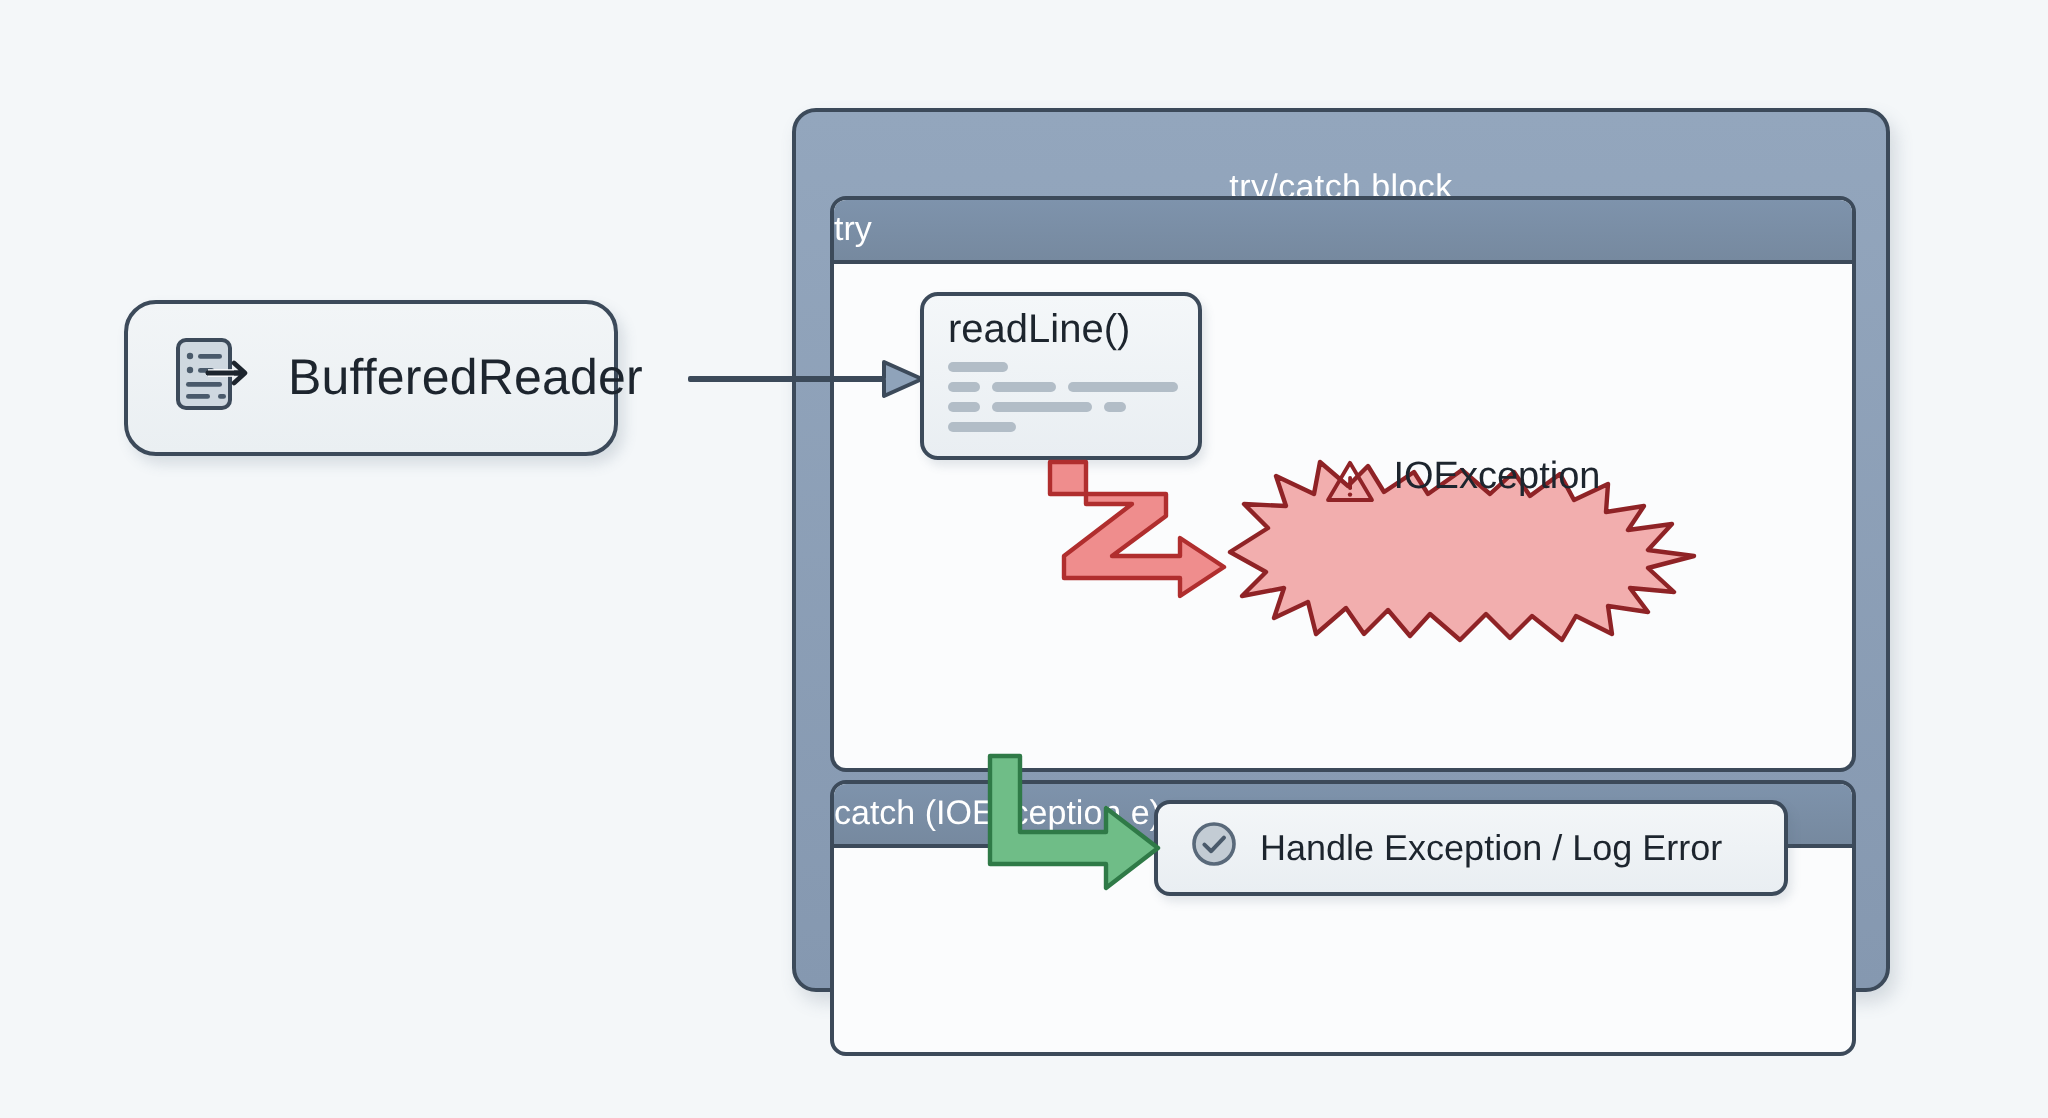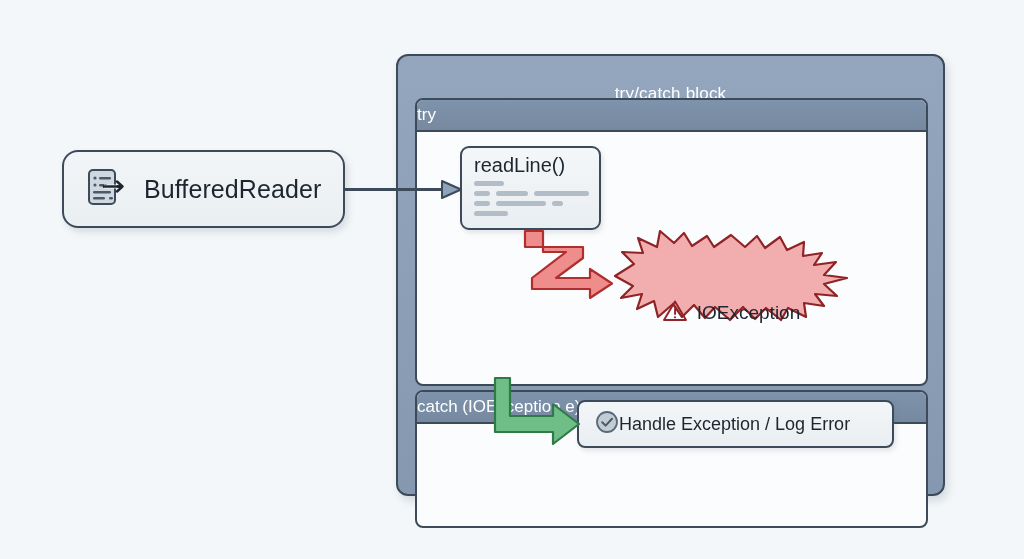--- a/index.html
+++ b/index.html
@@ -19,21 +19,21 @@
     left: 0; top: 0;
     width: 1024px;
     height: 559px;
   }
 
   
   .br-node {
     position: absolute;
     left: 62px;
     top: 150px;
-    width: 283px;
+    width: 247px;
     height: 78px;
     background: linear-gradient(180deg, #f2f5f7 0%, #eaeff2 100%);
     border: 2px solid #3c4a5a;
     border-radius: 16px;
     box-sizing: border-box;
     display: flex;
     align-items: center;
     padding-left: 20px;
     box-shadow: 3px 4px 7px rgba(80,100,120,0.18);
   }
@@ -145,21 +145,21 @@
     width: 238px;
     height: 96px;
   }
   .burst svg { display: block; }
   .burst-content {
     position: absolute;
     left: 0; top: 0;
     width: 238px;
     height: 96px;
     display: flex;
-    align-items: flex-end;
+    align-items: flex-start;
     justify-content: center;
     gap: 9px;
     pointer-events: none;
   }
   .burst-label {
     font-size: 19px;
     color: #1d252e;
     white-space: nowrap;
   }
 
@@ -170,20 +170,21 @@
     top: 400px;
     width: 317px;
     height: 48px;
     background: linear-gradient(180deg, #f3f6f8 0%, #e9eef2 100%);
     border: 2px solid #3c4a5a;
     border-radius: 8px;
     box-sizing: border-box;
     display: flex;
     align-items: center;
     padding-left: 16px;
+    gap: 11px;
     box-shadow: 2px 3px 5px rgba(80,100,120,0.15);
   }
   .handle-label {
     font-size: 18px;
     color: #1d252e;
     white-space: nowrap;
   }
 
   .arrow-layer {
     position: absolute;

